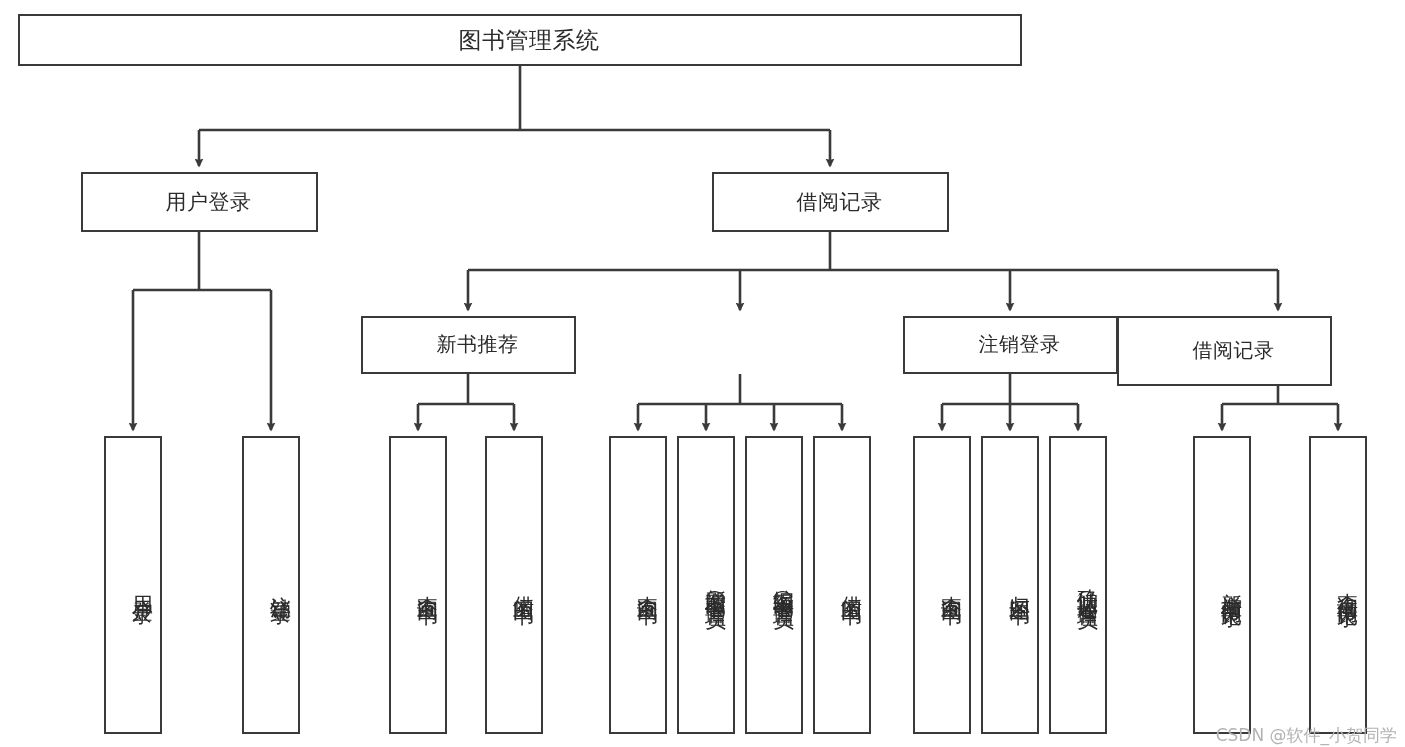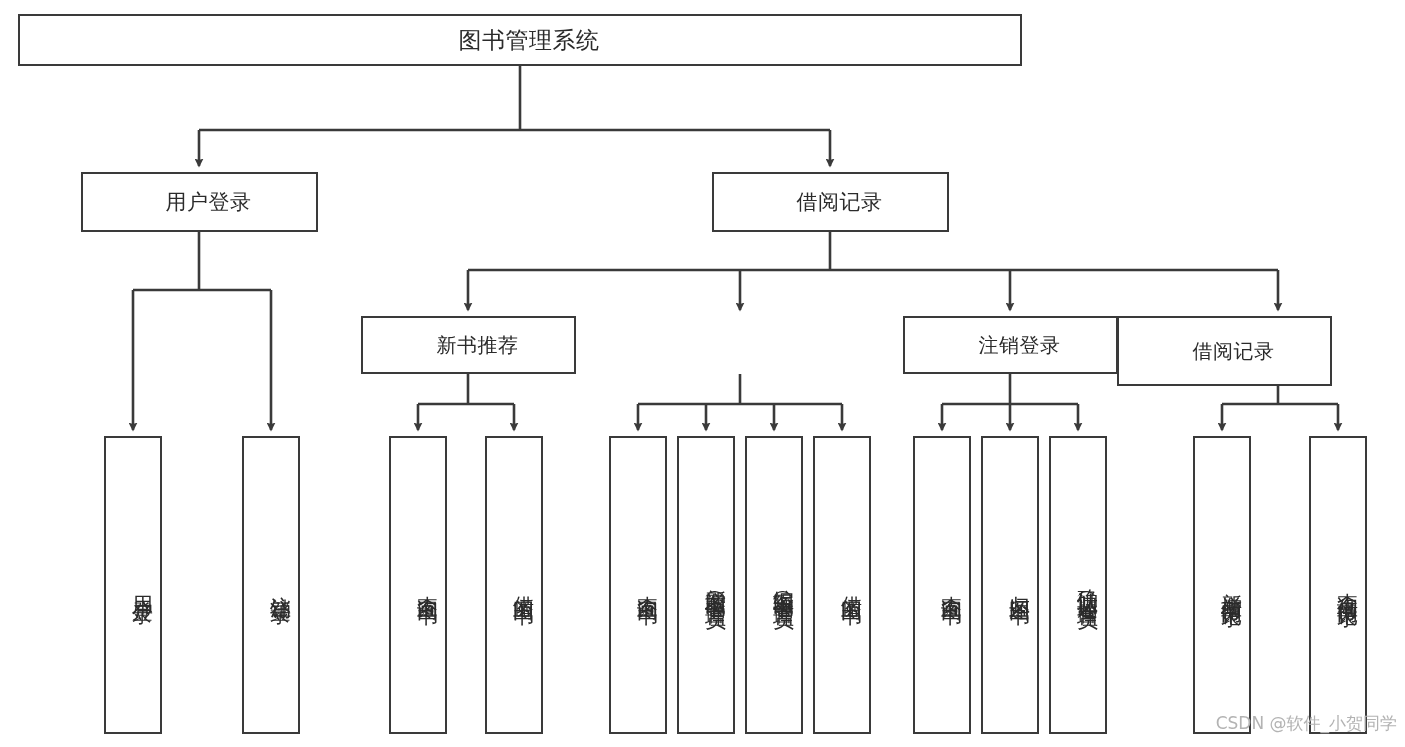--- a/index.html
+++ b/index.html
@@ -44,39 +44,40 @@
   }
   
   .node-root .node-label {
     font-size: 23px;
   }
   .node-branch .node-label {
     font-size: 21px;
   }
   .node-sub .node-label {
     font-size: 20px;
+    font-family: Liberation Mono, monospace;
   }
   
   .node-leaf {
     align-items: center;
     justify-content: center;
   }
   .node-leaf .node-label {
     writing-mode: vertical-rl;
     text-orientation: upright;
     font-size: 21px;
     letter-spacing: 3px;
     line-height: 1.0;
     max-height: 286px;
     text-align: center;
   }
   .watermark {
     position: absolute;
     right: 8px;
-    bottom: 12px;
+    bottom: 0;
     font-size: 17px;
     color: #b3b3b3;
     white-space: nowrap;
     z-index: 5;
     font-family: "DejaVu Sans", "Liberation Sans", sans-serif;
   }
 </style>
 </head>
 <body>
 

